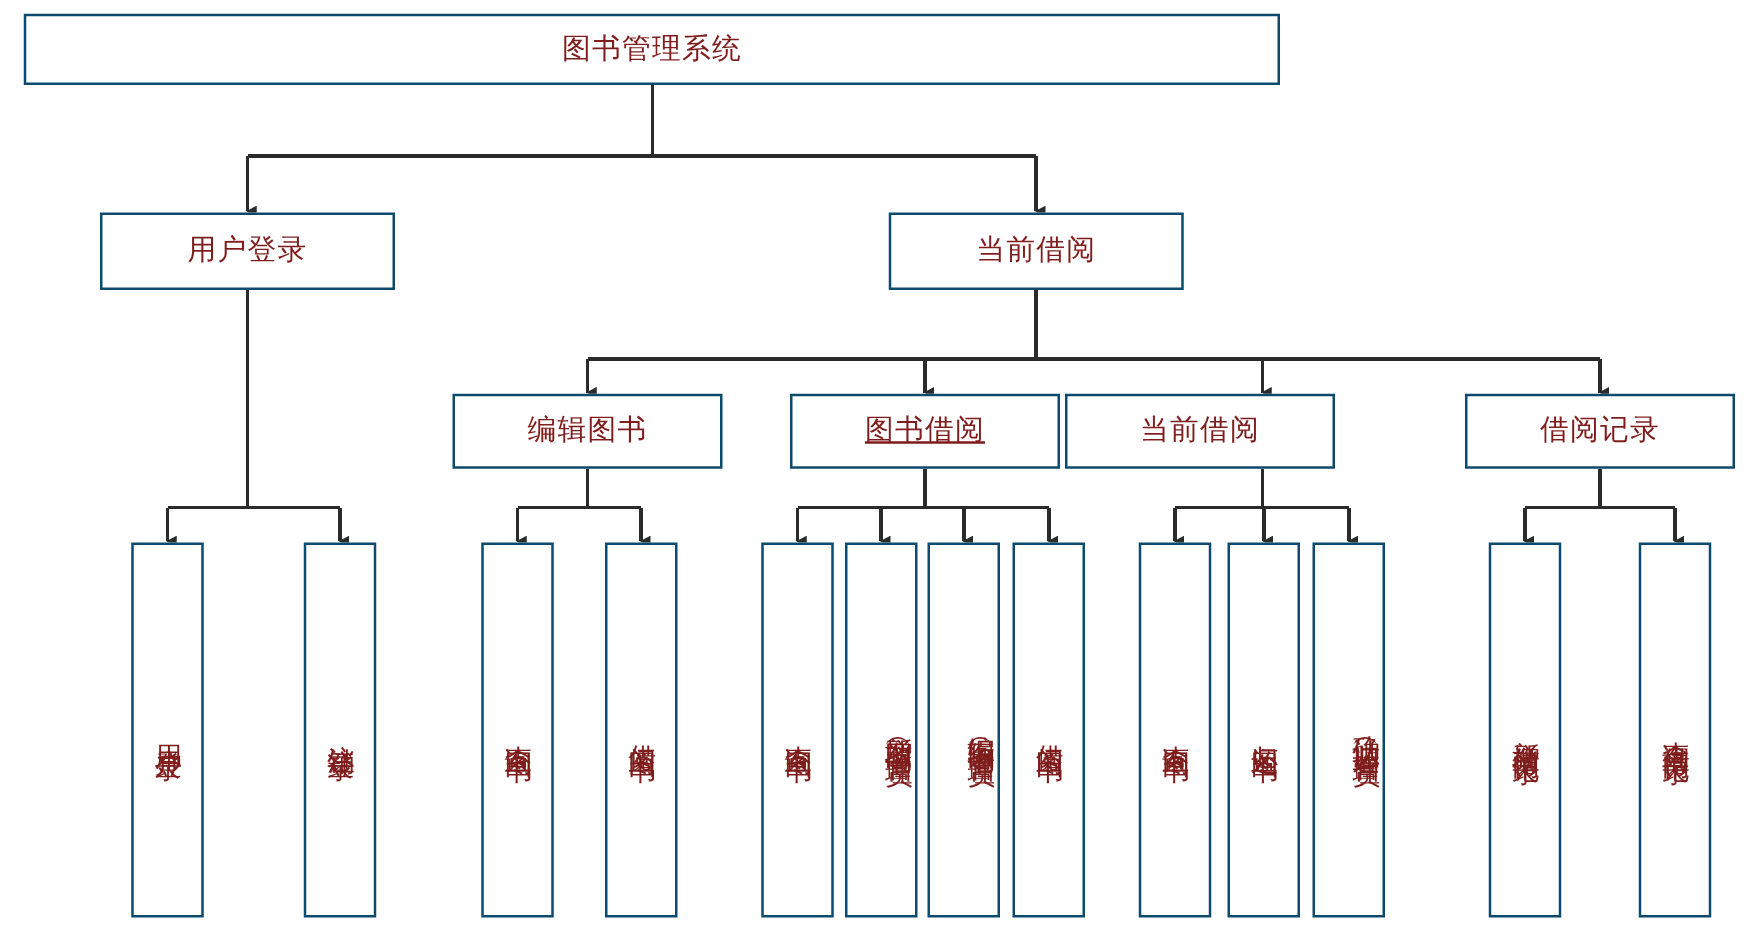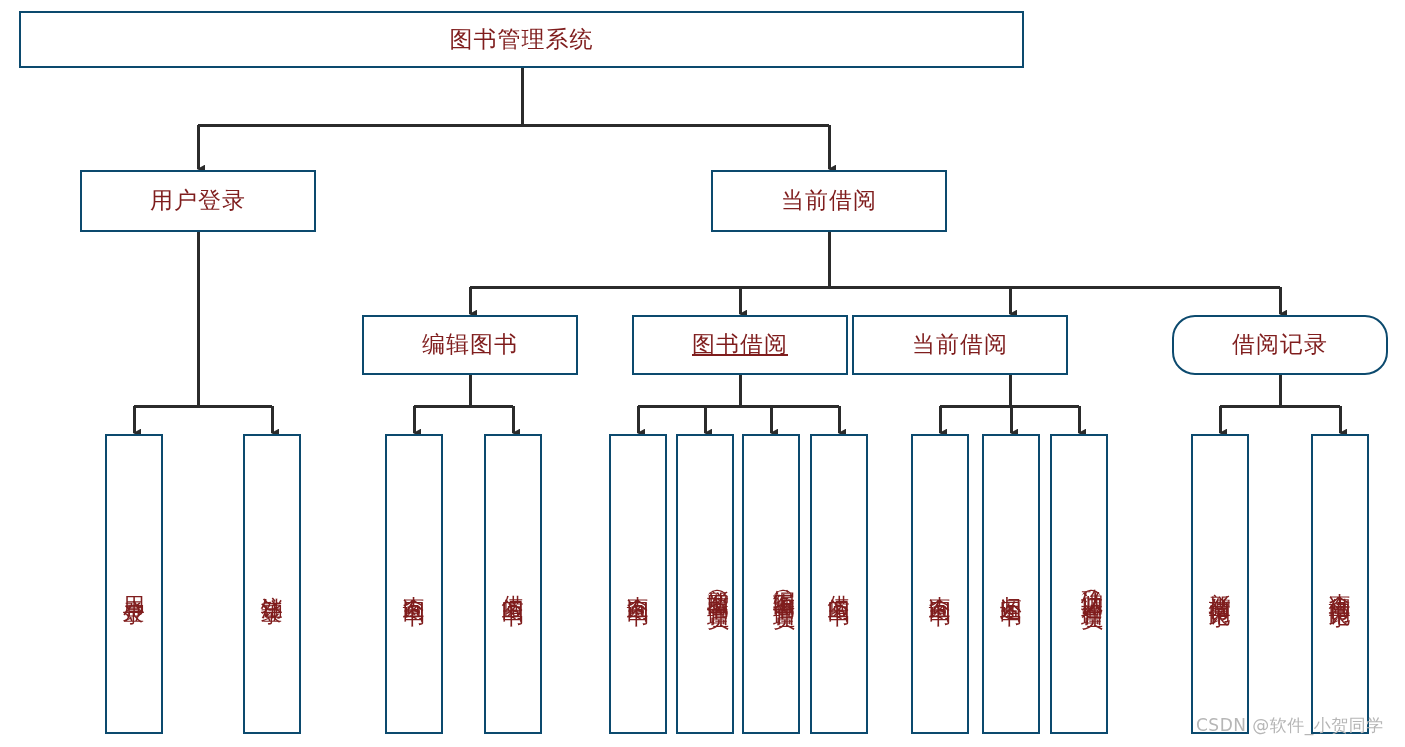--- a/index.html
+++ b/index.html
@@ -123,21 +123,21 @@
       </div>
       <div class="node-box horizontal" style="left: 362px; top: 315px; width: 216px; height: 60px;">
         <span>编辑图书</span>
       </div>
       <div class="node-box horizontal" style="left: 632px; top: 315px; width: 216px; height: 60px; text-decoration: underline;">
         <span>图书借阅</span>
       </div>
       <div class="node-box horizontal" style="left: 852px; top: 315px; width: 216px; height: 60px;">
         <span>当前借阅</span>
       </div>
-      <div class="node-box horizontal" style="left: 1172px; top: 315px; width: 216px; height: 60px; border-radius: 23px;">
+      <div class="node-box horizontal" style="left: 1172px; top: 315px; width: 216px; height: 60px;">
         <span>借阅记录</span>
       </div>
       <div class="node-box vertical centered" style="left: 105px; top: 434px; width: 58px; height: 300px;">
         <span>用户登录</span>
       </div>
       <div class="node-box vertical centered" style="left: 243px; top: 434px; width: 58px; height: 300px;">
         <span>注销登录</span>
       </div>
       <div class="node-box vertical centered" style="left: 385px; top: 434px; width: 58px; height: 300px;">
         <span>查询图书</span>
@@ -166,14 +166,13 @@
       <div class="node-box vertical" style="left: 1050px; top: 434px; width: 58px; height: 300px;">
         <span>确认归还（管理员）</span>
       </div>
       <div class="node-box vertical centered" style="left: 1191px; top: 434px; width: 58px; height: 300px;">
         <span>新增借阅记录</span>
       </div>
       <div class="node-box vertical centered" style="left: 1311px; top: 434px; width: 58px; height: 300px;">
         <span>查询借阅记录</span>
       </div>
     </div>
-  <div class="watermark" style="left: 1196px; top: 714px; color: rgb(182, 182, 182);">CSDN @软件_小贺同学</div>
 </div>
 
 </body></html>

